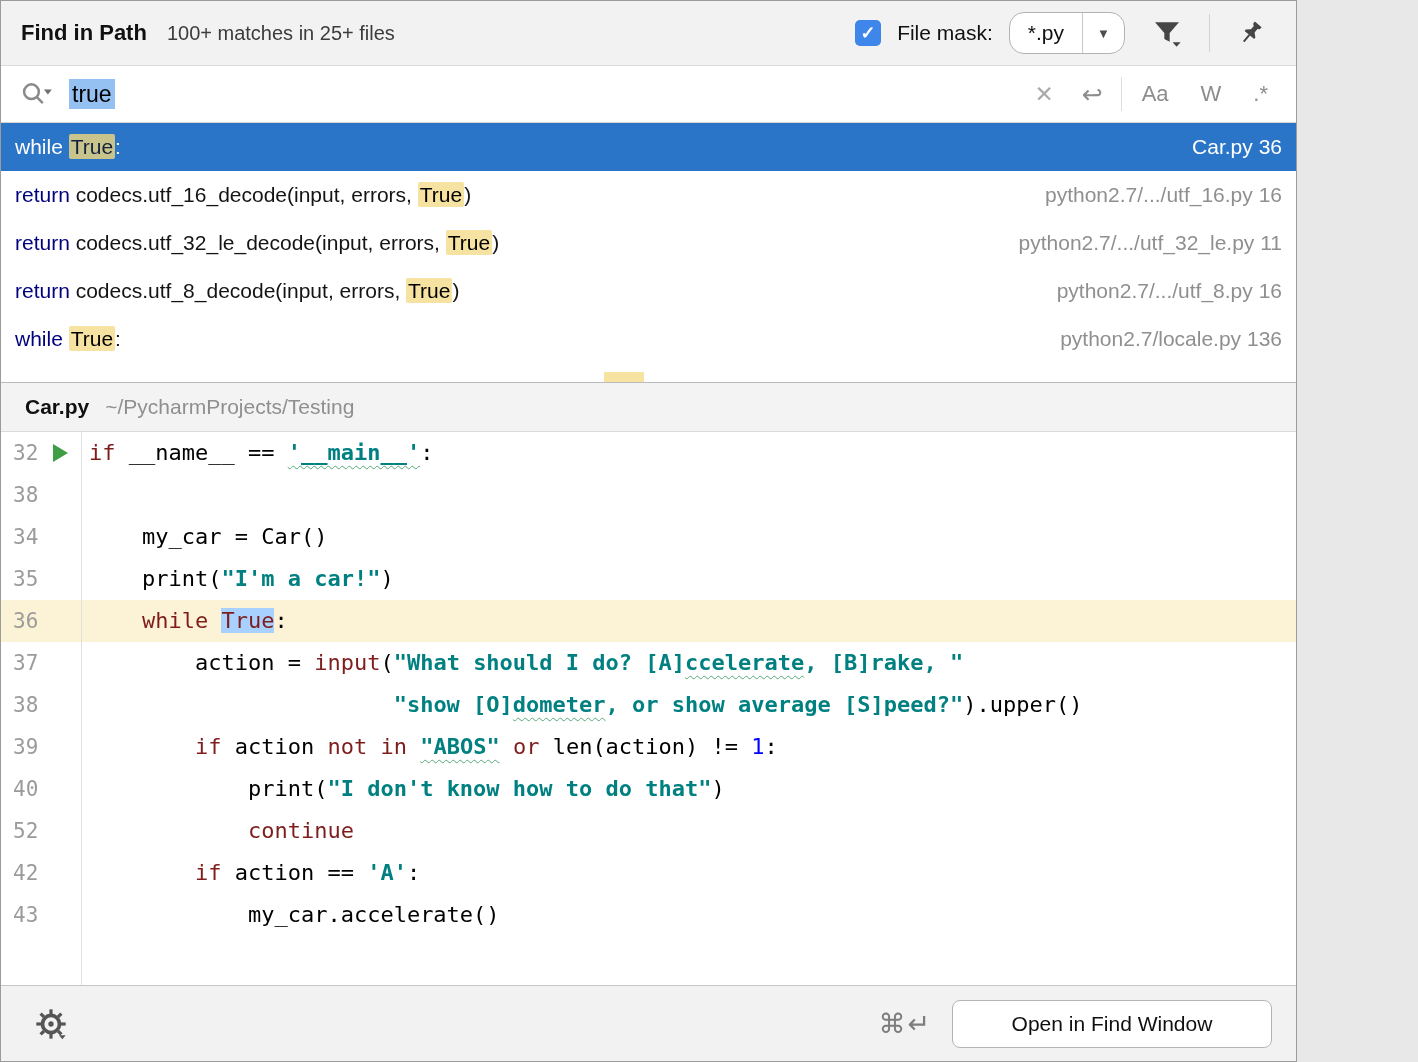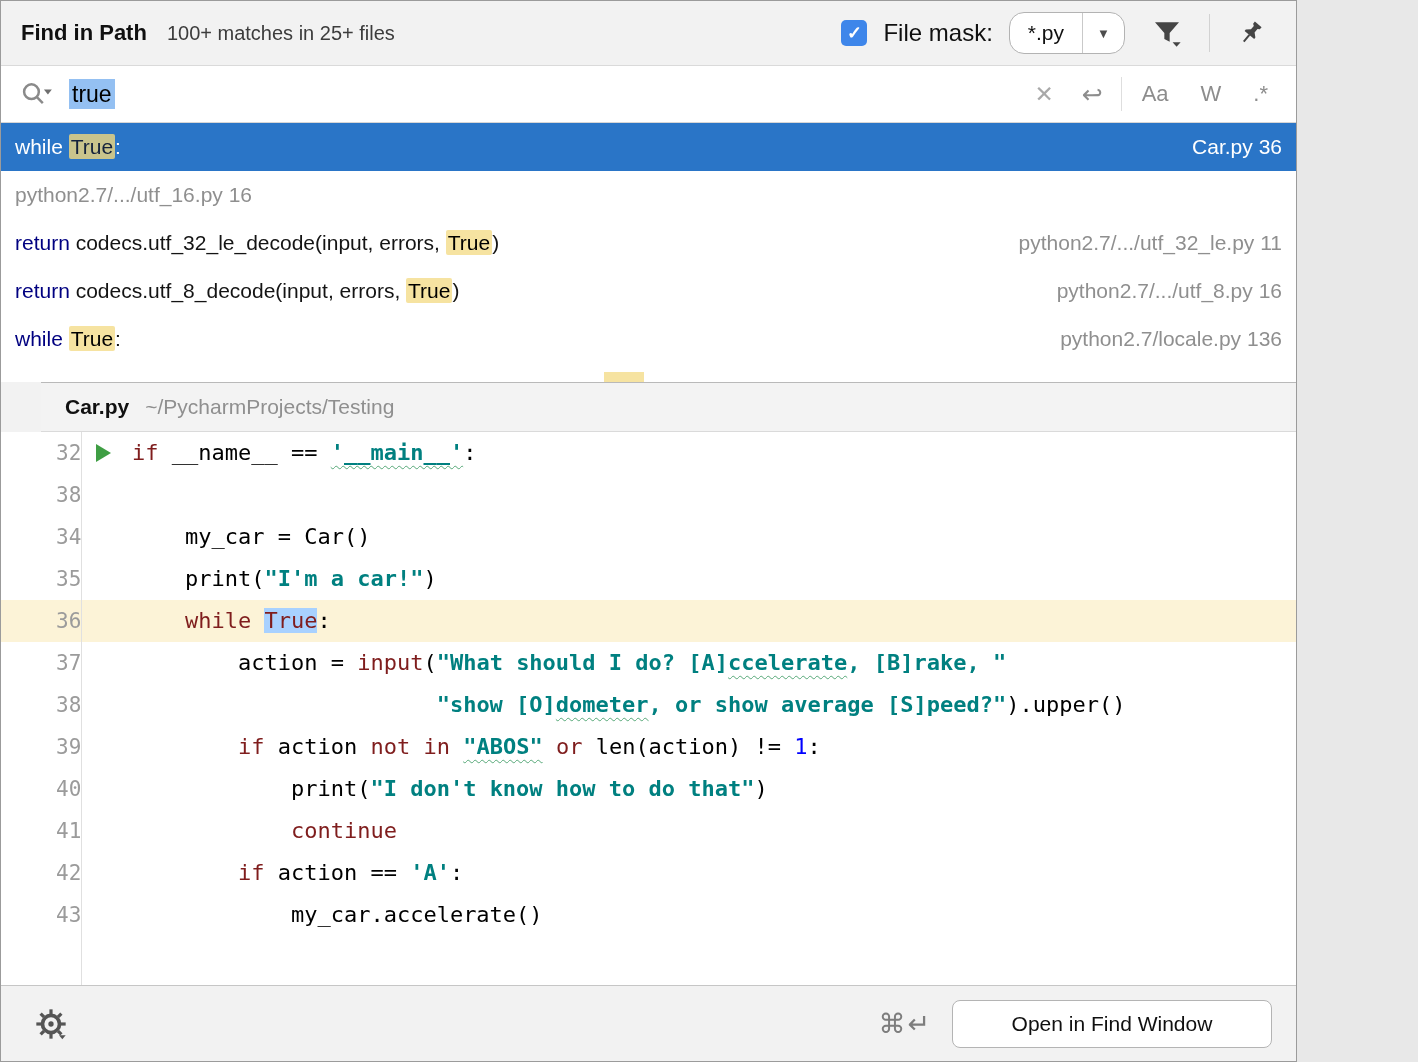--- a/index.html
+++ b/index.html
@@ -11,21 +11,21 @@
     display:flex; flex-direction:column; overflow:hidden;
   }
 
   
   .topbar{ height:64px; flex:none; display:flex; align-items:center; padding:0 20px; gap:16px; background:#f2f2f2; }
   .title{ font-size:22px; font-weight:bold; color:#101010; }
   .subtitle{ font-size:20px; color:#3c3c3c; margin-left:4px; }
   .spacer{ flex:1; }
   .checkbox{ width:26px; height:26px; border-radius:5px; background:#3e86ea; color:#fff; font-size:18px; font-weight:bold;
              display:flex; align-items:center; justify-content:center; cursor:default; }
-  .fm-label{ font-size:24px; color:#101010; }
+  .fm-label{ font-size:21px; color:#101010; }
   .fm-select{ height:42px; background:#fff; border:1px solid #b3b3b3; border-radius:15px; display:flex; align-items:stretch; }
   .fm-value{ font-size:21px; color:#101010; display:flex; align-items:center; padding:0 18px; min-width:72px; }
   .fm-arrow{ width:42px; border-left:1px solid #c9c9c9; display:flex; align-items:center; justify-content:center; color:#4d4d4d; font-size:13px; }
   .v-divider{ width:1px; height:38px; background:#d2d2d2; }
   .icon-btn{ display:flex; align-items:center; justify-content:center; padding:4px 10px; }
 
   
   .search-row{ height:58px; flex:none; background:#fff; border-top:1px solid #dadada; border-bottom:1px solid #d6d6d6;
                display:flex; align-items:center; padding:0 12px; }
   .search-glyph{ display:flex; align-items:center; padding:0 8px 0 6px; }
@@ -54,28 +54,28 @@
   .seg-kw{ color:#000080; }
   .seg-match{ background:#f6e3a1; border-radius:2px; padding:1px 2px; }
   .result-row.selected .seg-plain, .result-row.selected .seg-kw{ color:#ffffff; }
   .result-row.selected .seg-match{ background:#c9c48c; color:#14223c; }
 
   .partial-strip{ height:19px; flex:none; background:#fff; position:relative; }
   .partial-match{ position:absolute; left:603px; top:9px; width:40px; height:10px; background:#f6e3a1; }
 
   
   .preview-head{ height:50px; flex:none; display:flex; align-items:center; gap:16px; padding:0 24px;
-                 background:#f3f3f3; border-top:1px solid #b9b9b9; border-bottom:1px solid #dadada;margin-left:40px; }
+                 background:#f3f3f3; border-top:1px solid #b9b9b9; border-bottom:1px solid #dadada; }
   .pv-file{ font-size:21px; font-weight:bold; color:#101010; }
   .pv-path{ font-size:21px; color:#8f8f8f; }
 
   
   .editor{ flex:1; background:#fff; overflow:hidden; position:relative; font-family:"DejaVu Sans Mono", monospace; }
   .gutter-sep{ position:absolute; left:80px; top:0; height:100%; width:1px; background:#e0e0e0; z-index:2; }
-  .code-line{ height:42px; line-height:42px; display:flex; white-space:pre; font-size:22px;padding-left:43px; }
+  .code-line{ height:42px; line-height:42px; display:flex; white-space:pre; font-size:22px; }
   .code-line.current{ background:#fcf3d7; }
   .gutter{ width:80px; flex:none; position:relative; padding-left:12px; }
   .lnum{ color:#9b9b9b; font-size:21px; }
   .run-arrow{ position:absolute; left:52px; top:50%; margin-top:-9px; width:0; height:0;
               border-left:15px solid #3f9e44; border-top:9px solid transparent; border-bottom:9px solid transparent; }
   .code-text{ flex:1; padding-left:8px; }
   .tk-kw{ color:#7f1d1d; font-weight:normal; }
   .tk-str{ color:#008080; font-weight:bold; }
   .tk-num{ color:#0000ff; }
   .tk-plain{ color:#000; }
@@ -141,20 +141,21 @@
     <span class="sr-toggle">.*</span>
   </div>
 
 
   <div class="results">
       <div class="result-row selected">
         <div class="result-text"><span class="seg-plain">while </span><span class="seg-match">True</span><span class="seg-plain">:</span></div>
         <div class="result-loc">Car.py 36</div>
       </div>
       <div class="result-row">
+        <div class="result-text"><span class="seg-kw">return</span><span class="seg-plain"> codecs.utf_16_decode(input, errors, </span><span class="seg-match">True</span><span class="seg-plain">)</span></div>
         <div class="result-loc">python2.7/.../utf_16.py 16</div>
       </div>
       <div class="result-row">
         <div class="result-text"><span class="seg-kw">return</span><span class="seg-plain"> codecs.utf_32_le_decode(input, errors, </span><span class="seg-match">True</span><span class="seg-plain">)</span></div>
         <div class="result-loc">python2.7/.../utf_32_le.py 11</div>
       </div>
       <div class="result-row">
         <div class="result-text"><span class="seg-kw">return</span><span class="seg-plain"> codecs.utf_8_decode(input, errors, </span><span class="seg-match">True</span><span class="seg-plain">)</span></div>
         <div class="result-loc">python2.7/.../utf_8.py 16</div>
       </div>
@@ -177,21 +178,21 @@
     <div>
         <div class="code-line"><div class="gutter"><span class="lnum">32</span><span class="run-arrow"></span></div><div class="code-text"><span class="tk-kw">if </span><span class="tk-plain">__name__ == </span><span class="tk-str tk-wavy">'__main__'</span><span class="tk-plain">:</span></div></div>
         <div class="code-line"><div class="gutter"><span class="lnum">38</span></div><div class="code-text"></div></div>
         <div class="code-line"><div class="gutter"><span class="lnum">34</span></div><div class="code-text"><span class="tk-plain">    my_car = Car()</span></div></div>
         <div class="code-line"><div class="gutter"><span class="lnum">35</span></div><div class="code-text"><span class="tk-plain">    print(</span><span class="tk-str">"I'm a car!"</span><span class="tk-plain">)</span></div></div>
         <div class="code-line current"><div class="gutter"><span class="lnum">36</span></div><div class="code-text"><span class="tk-plain">    </span><span class="tk-kw">while </span><span class="tk-kw tk-sel">True</span><span class="tk-plain">:</span></div></div>
         <div class="code-line"><div class="gutter"><span class="lnum">37</span></div><div class="code-text"><span class="tk-plain">        action = </span><span class="tk-kw">input</span><span class="tk-plain">(</span><span class="tk-str">"What should I do? [A]</span><span class="tk-str tk-wavy">ccelerate</span><span class="tk-str">, [B]rake, "</span></div></div>
         <div class="code-line"><div class="gutter"><span class="lnum">38</span></div><div class="code-text"><span class="tk-plain">                       </span><span class="tk-str">"show [O]</span><span class="tk-str tk-wavy">dometer</span><span class="tk-str">, or show average [S]peed?"</span><span class="tk-plain">).upper()</span></div></div>
         <div class="code-line"><div class="gutter"><span class="lnum">39</span></div><div class="code-text"><span class="tk-plain">        </span><span class="tk-kw">if </span><span class="tk-plain">action </span><span class="tk-kw">not in </span><span class="tk-str tk-wavy">"ABOS"</span><span class="tk-plain"> </span><span class="tk-kw">or </span><span class="tk-plain">len(action) != </span><span class="tk-num">1</span><span class="tk-plain">:</span></div></div>
         <div class="code-line"><div class="gutter"><span class="lnum">40</span></div><div class="code-text"><span class="tk-plain">            print(</span><span class="tk-str">"I don't know how to do that"</span><span class="tk-plain">)</span></div></div>
-        <div class="code-line"><div class="gutter"><span class="lnum">41</span></div><div class="code-text"><span class="tk-plain">            </span><span class="tk-kw">continue</span></div></div>
+        <div class="code-line"><div class="gutter"><span class="lnum">52</span></div><div class="code-text"><span class="tk-plain">            </span><span class="tk-kw">continue</span></div></div>
         <div class="code-line"><div class="gutter"><span class="lnum">42</span></div><div class="code-text"><span class="tk-plain">        </span><span class="tk-kw">if </span><span class="tk-plain">action == </span><span class="tk-str">'A'</span><span class="tk-plain">:</span></div></div>
         <div class="code-line"><div class="gutter"><span class="lnum">43</span></div><div class="code-text"><span class="tk-plain">            my_car.accelerate()</span></div></div>
       </div>
   </div>
 
   <div class="footer">
     <div class="icon-btn">
       <svg width="32" height="32" viewBox="0 0 24 24">
         <circle cx="12" cy="12" r="6.4" fill="none" stroke="#555" stroke-width="2.8"></circle>
         <circle cx="12" cy="12" r="2" fill="#555"></circle>

